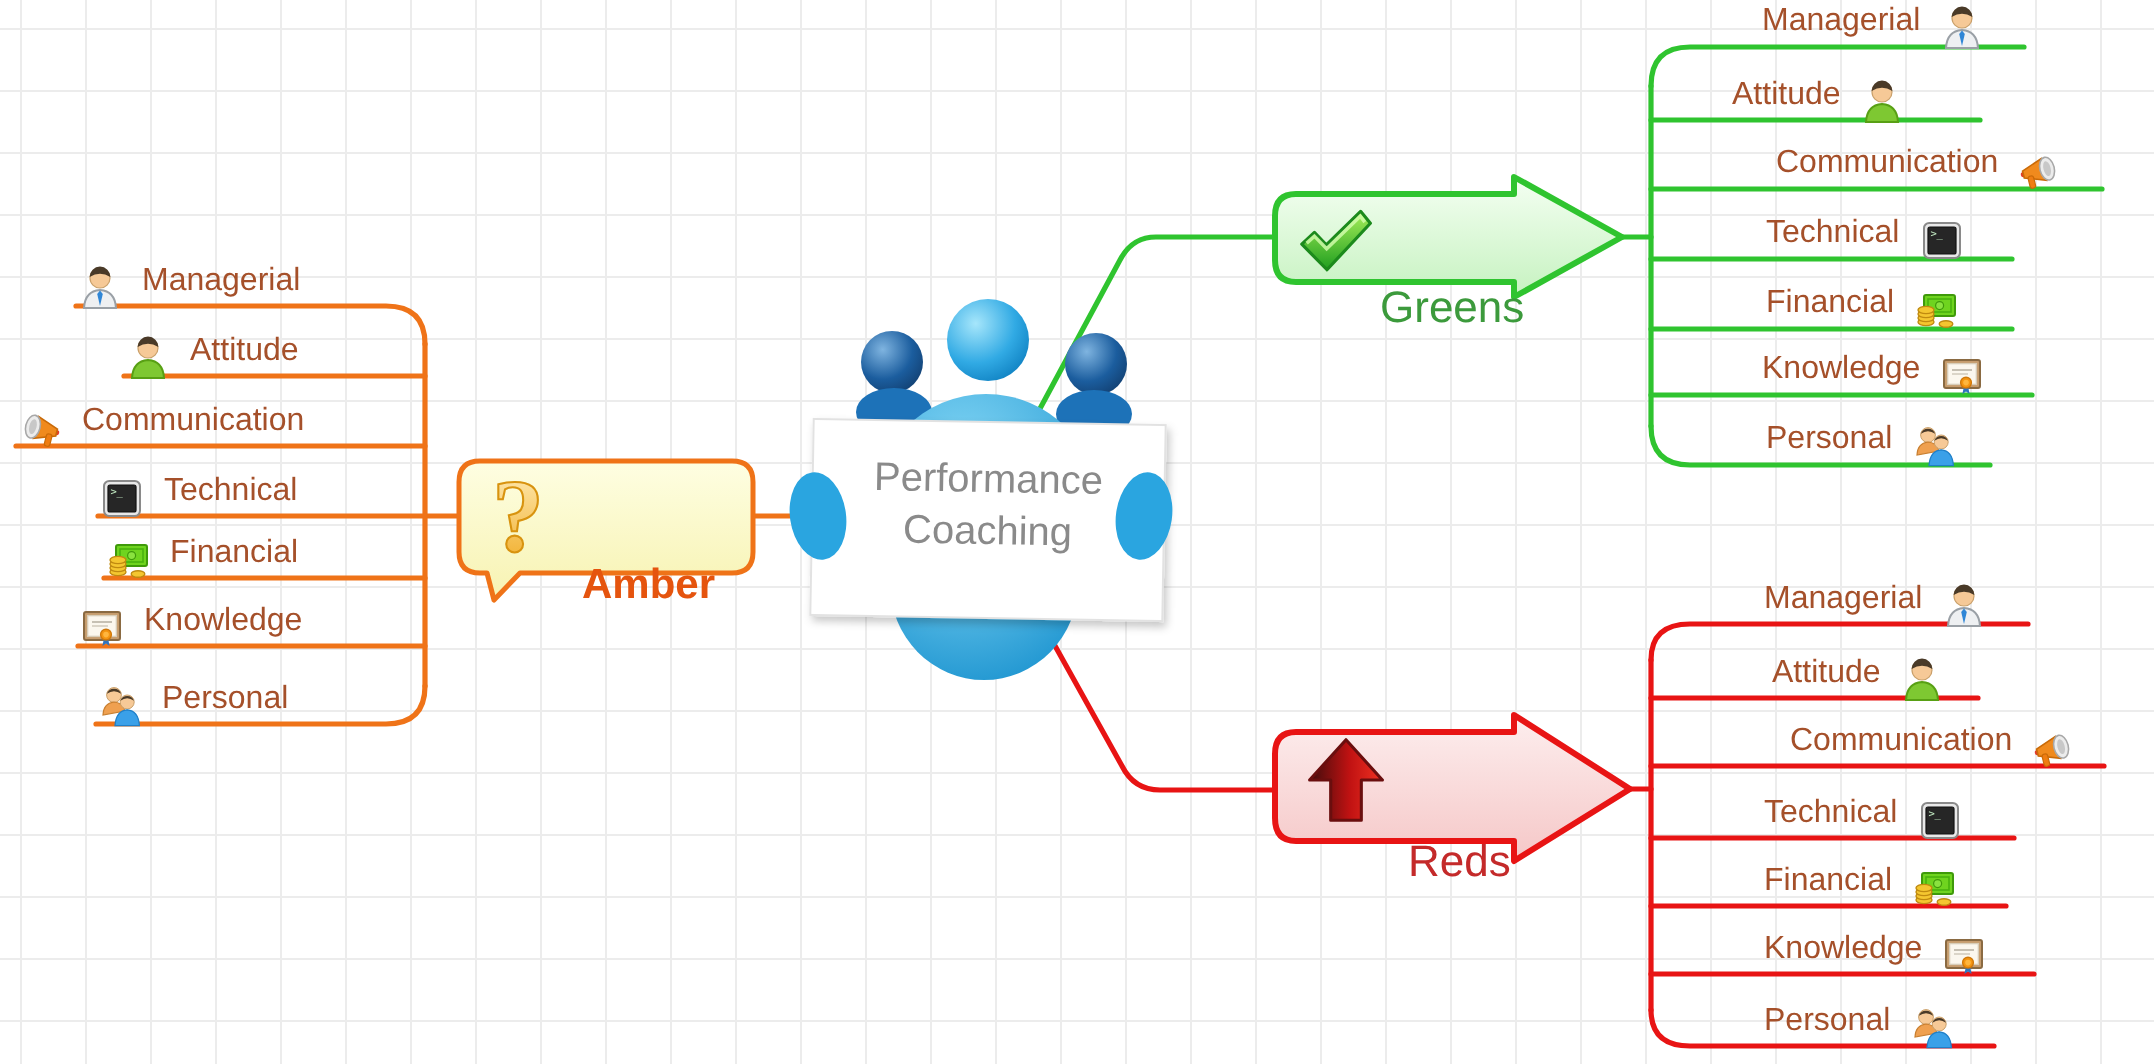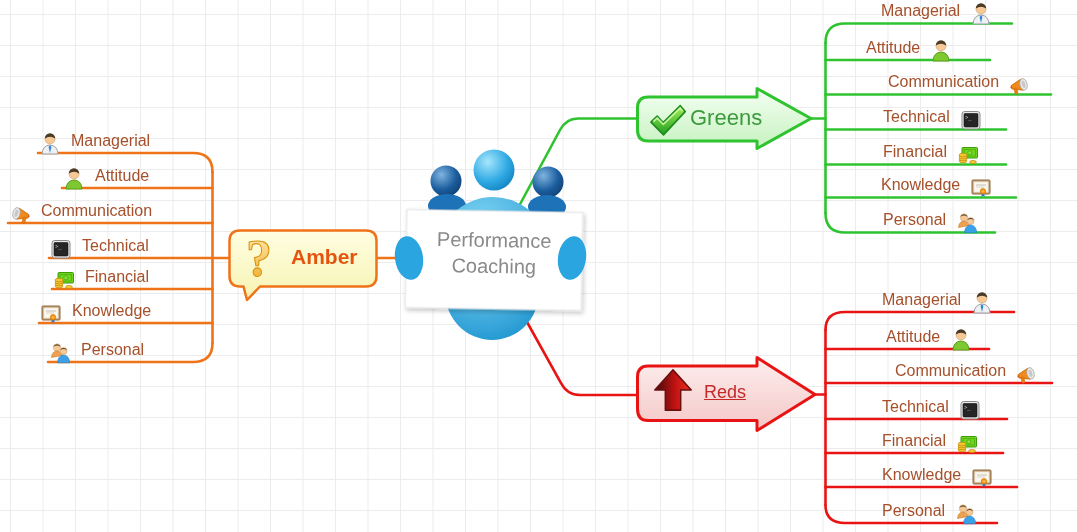--- a/index.html
+++ b/index.html
@@ -16,24 +16,24 @@
       linear-gradient(to bottom,#ececec 1px,transparent 1px);
     background-size:32.5px 31px;
     background-position:10px 14px;
   }
   #canvas{position:absolute;left:0;top:0;width:1077px;height:532px;pointer-events:none;}
   .row{
     position:absolute;display:flex;align-items:flex-start;gap:9px;height:22px;
     font-size:16px;color:#a5502a;white-space:nowrap;
   }
   .row .ic{width:24px;height:24px;flex:0 0 auto;display:block;}
-  .node-label{position:absolute;white-space:nowrap;}
+  .node-label{position:absolute;white-space:nowrap;margin-top:36px;}
   .lbl-green{color:#3c9a3c;font-size:22px;}
   .lbl-amber{color:#e5540e;font-size:21px;font-weight:bold;}
-  .lbl-red{color:#c42a2a;font-size:18px;text-decoration:underline;}
+  .lbl-red{color:#c42a2a;font-size:22px;}
   .node-ic{position:absolute;display:block;}
   #center-text{
     position:absolute;left:408px;top:227px;width:172px;
     text-align:center;color:#8a8a8a;font-size:20px;line-height:26px;
     transform:rotate(1deg);
   }
 </style>
 </head>
 <body>
 

